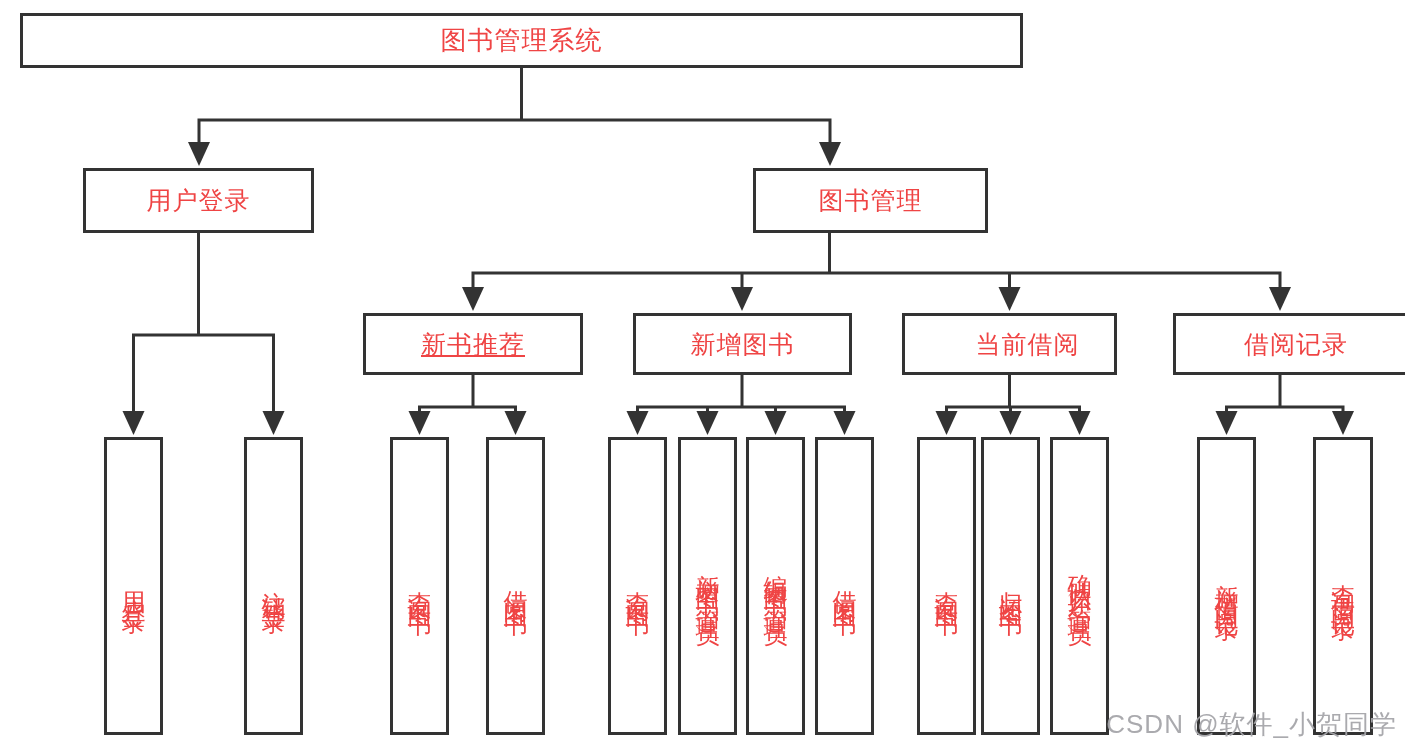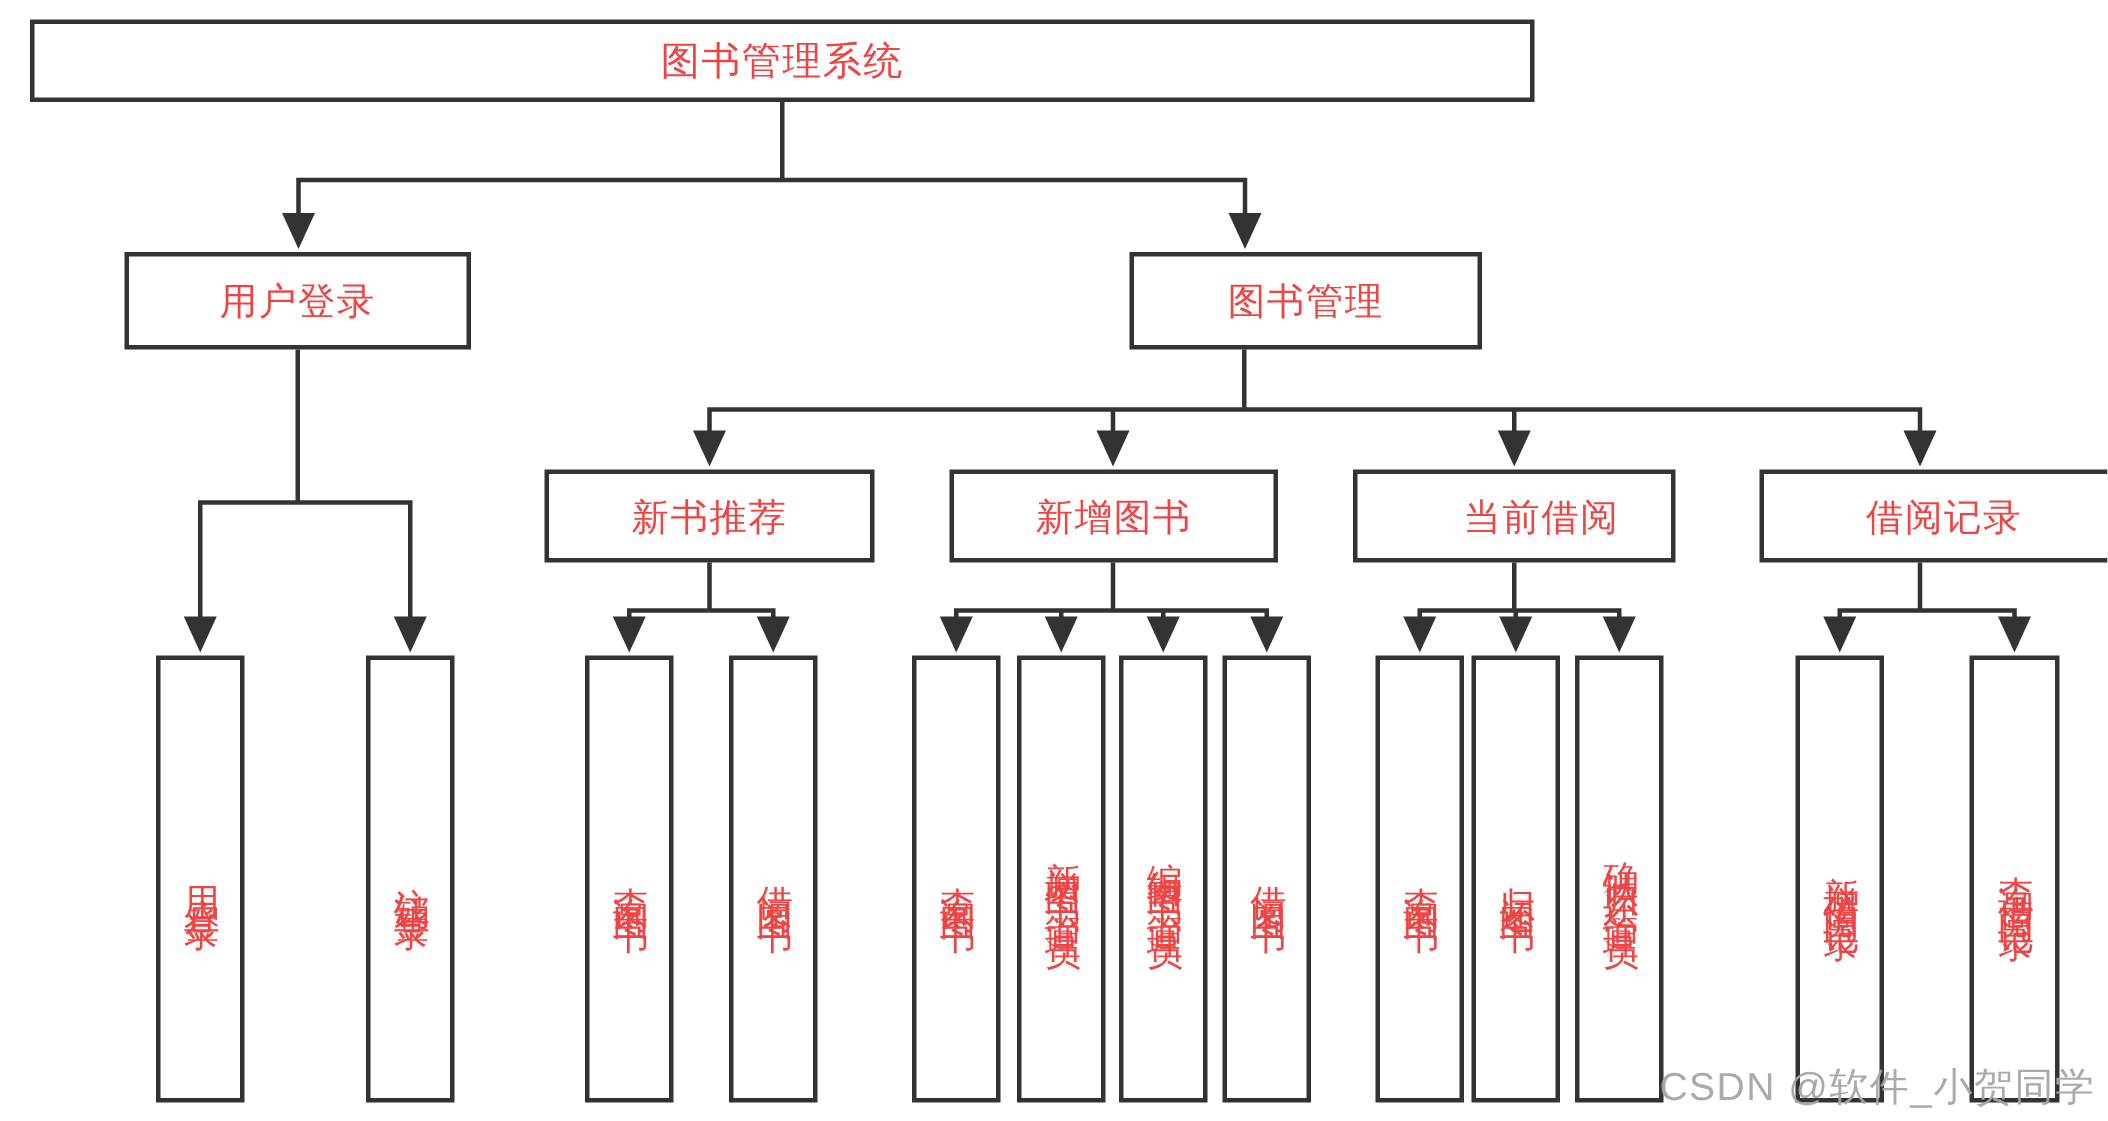--- a/index.html
+++ b/index.html
@@ -88,21 +88,21 @@
     <span>图书管理系统</span>
   </div>
 
   <div class="box h" style="left:83px;top:168px;width:231px;height:65px;">
     <span>用户登录</span>
   </div>
   <div class="box h" style="left:712px;top:168px;width:235px;height:65px;margin-left:41px;">
     <span>图书管理</span>
   </div>
 
-  <div class="box h" style="left:363px;top:313px;width:220px;height:62px;">
+  <div class="box h" style="left:363px;top:313px;width:220px;height:62px;text-decoration:underline;">
     <span>新书推荐</span>
   </div>
   <div class="box h" style="left:633px;top:313px;width:219px;height:62px;">
     <span>新增图书</span>
   </div>
   <div class="box h" style="left:902px;top:313px;width:215px;height:62px;padding-left:36px;">
     <span>当前借阅</span>
   </div>
   <div class="box h" style="left:1173px;top:313px;width:246px;height:62px;">
     <span>借阅记录</span>

